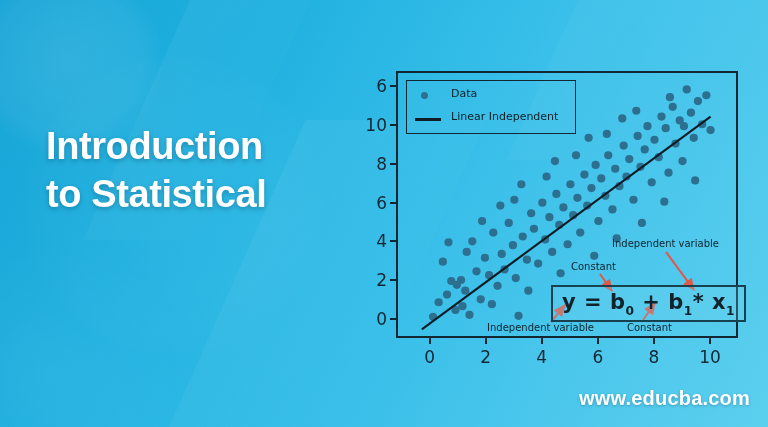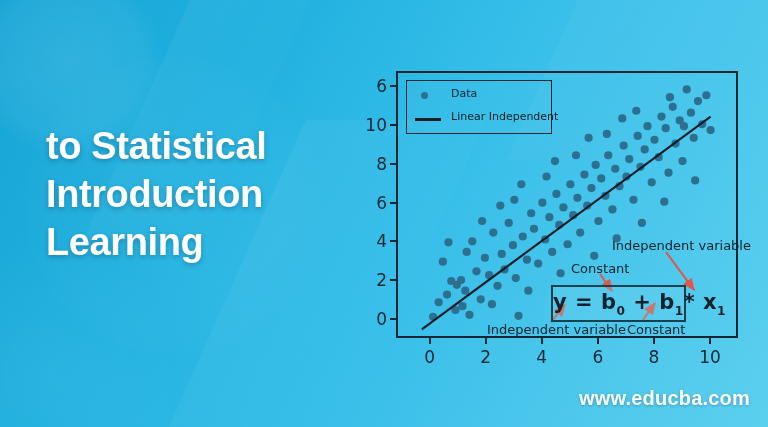--- a/index.html
+++ b/index.html
@@ -107,21 +107,21 @@
   .tick-mark {
     position: absolute;
     background: #132733;
   }
 
   
   #legend {
     position: absolute;
     left: 54px;
     top: 22px;
-    width: 146px;
+    width: 170px;
     height: 54px;
     border: 1.6px solid #132733;
     background: rgba(255,255,255,0.02);
     box-sizing: border-box;
   }
   .legend-row { position: absolute; left: 0; width: 100%; height: 22px; }
   .legend-row.r1 { top: 4px; }
   .legend-row.r2 { top: 27px; }
   .legend-dot {
     position: absolute;
@@ -143,21 +143,21 @@
     color: #101e27;
     font-family: "DejaVu Sans", sans-serif;
     white-space: nowrap;
   }
 
   
   #equation-box {
     position: absolute;
     left: 551px;
     top: 285px;
-    width: 135px;
+    width: 195px;
     height: 37px;
     border: 2px solid #17414f;
     background: rgba(120,215,240,0.25);
     box-sizing: border-box;
   }
   #equation-text {
     position: absolute;
     left: 0; right: 0; top: 50%;
     transform: translateY(-50%);
     text-align: center;
@@ -166,21 +166,21 @@
     font-weight: bold;
     font-family: "DejaVu Sans", sans-serif;
     letter-spacing: 0.5px;
     white-space: nowrap;
   }
   #equation-text sub { font-size: 0.58em; font-weight: bold; }
 
   .annot {
     position: absolute;
     color: #10222c;
-    font-size: 13px;
+    font-size: 10px;
     font-family: "DejaVu Sans", sans-serif;
     white-space: nowrap;
     font-weight: 500;
   }
   #annot-indep-top  { left: 612px; top: 238px; }
   #annot-const-top  { left: 571px; top: 261px; }
   #annot-indep-bot  { left: 487px; top: 322px; }
   #annot-const-bot  { left: 627px; top: 322px; }
 
   #annot-arrows {
@@ -196,23 +196,22 @@
 <div id="banner">
 
   <div class="blob blob-a"></div>
   <div class="blob blob-b"></div>
   <div class="blob blob-c"></div>
   <div class="streak streak-1"></div>
   <div class="streak streak-2"></div>
   <div class="streak streak-3"></div>
 
   <div id="headline">
+    <span class="ln">Introduction</span>
     <span class="ln">to Statistical</span>
-    <span class="ln">Introduction</span>
-    <span class="ln">Learning</span>
   </div>
 
   <div id="chart-figure">
     <div id="plot-frame">
       <svg id="plot-svg" width="342" height="267">
         <g id="points-layer">
             <circle cx="35.04" cy="243.78" r="4.1" fill="#2d6f8f"></circle>
             <circle cx="40.65" cy="229.27" r="4.1" fill="#2d6f8f"></circle>
             <circle cx="44.85" cy="188.64" r="4.1" fill="#2d6f8f"></circle>
             <circle cx="49.06" cy="221.53" r="4.1" fill="#2d6f8f"></circle>

